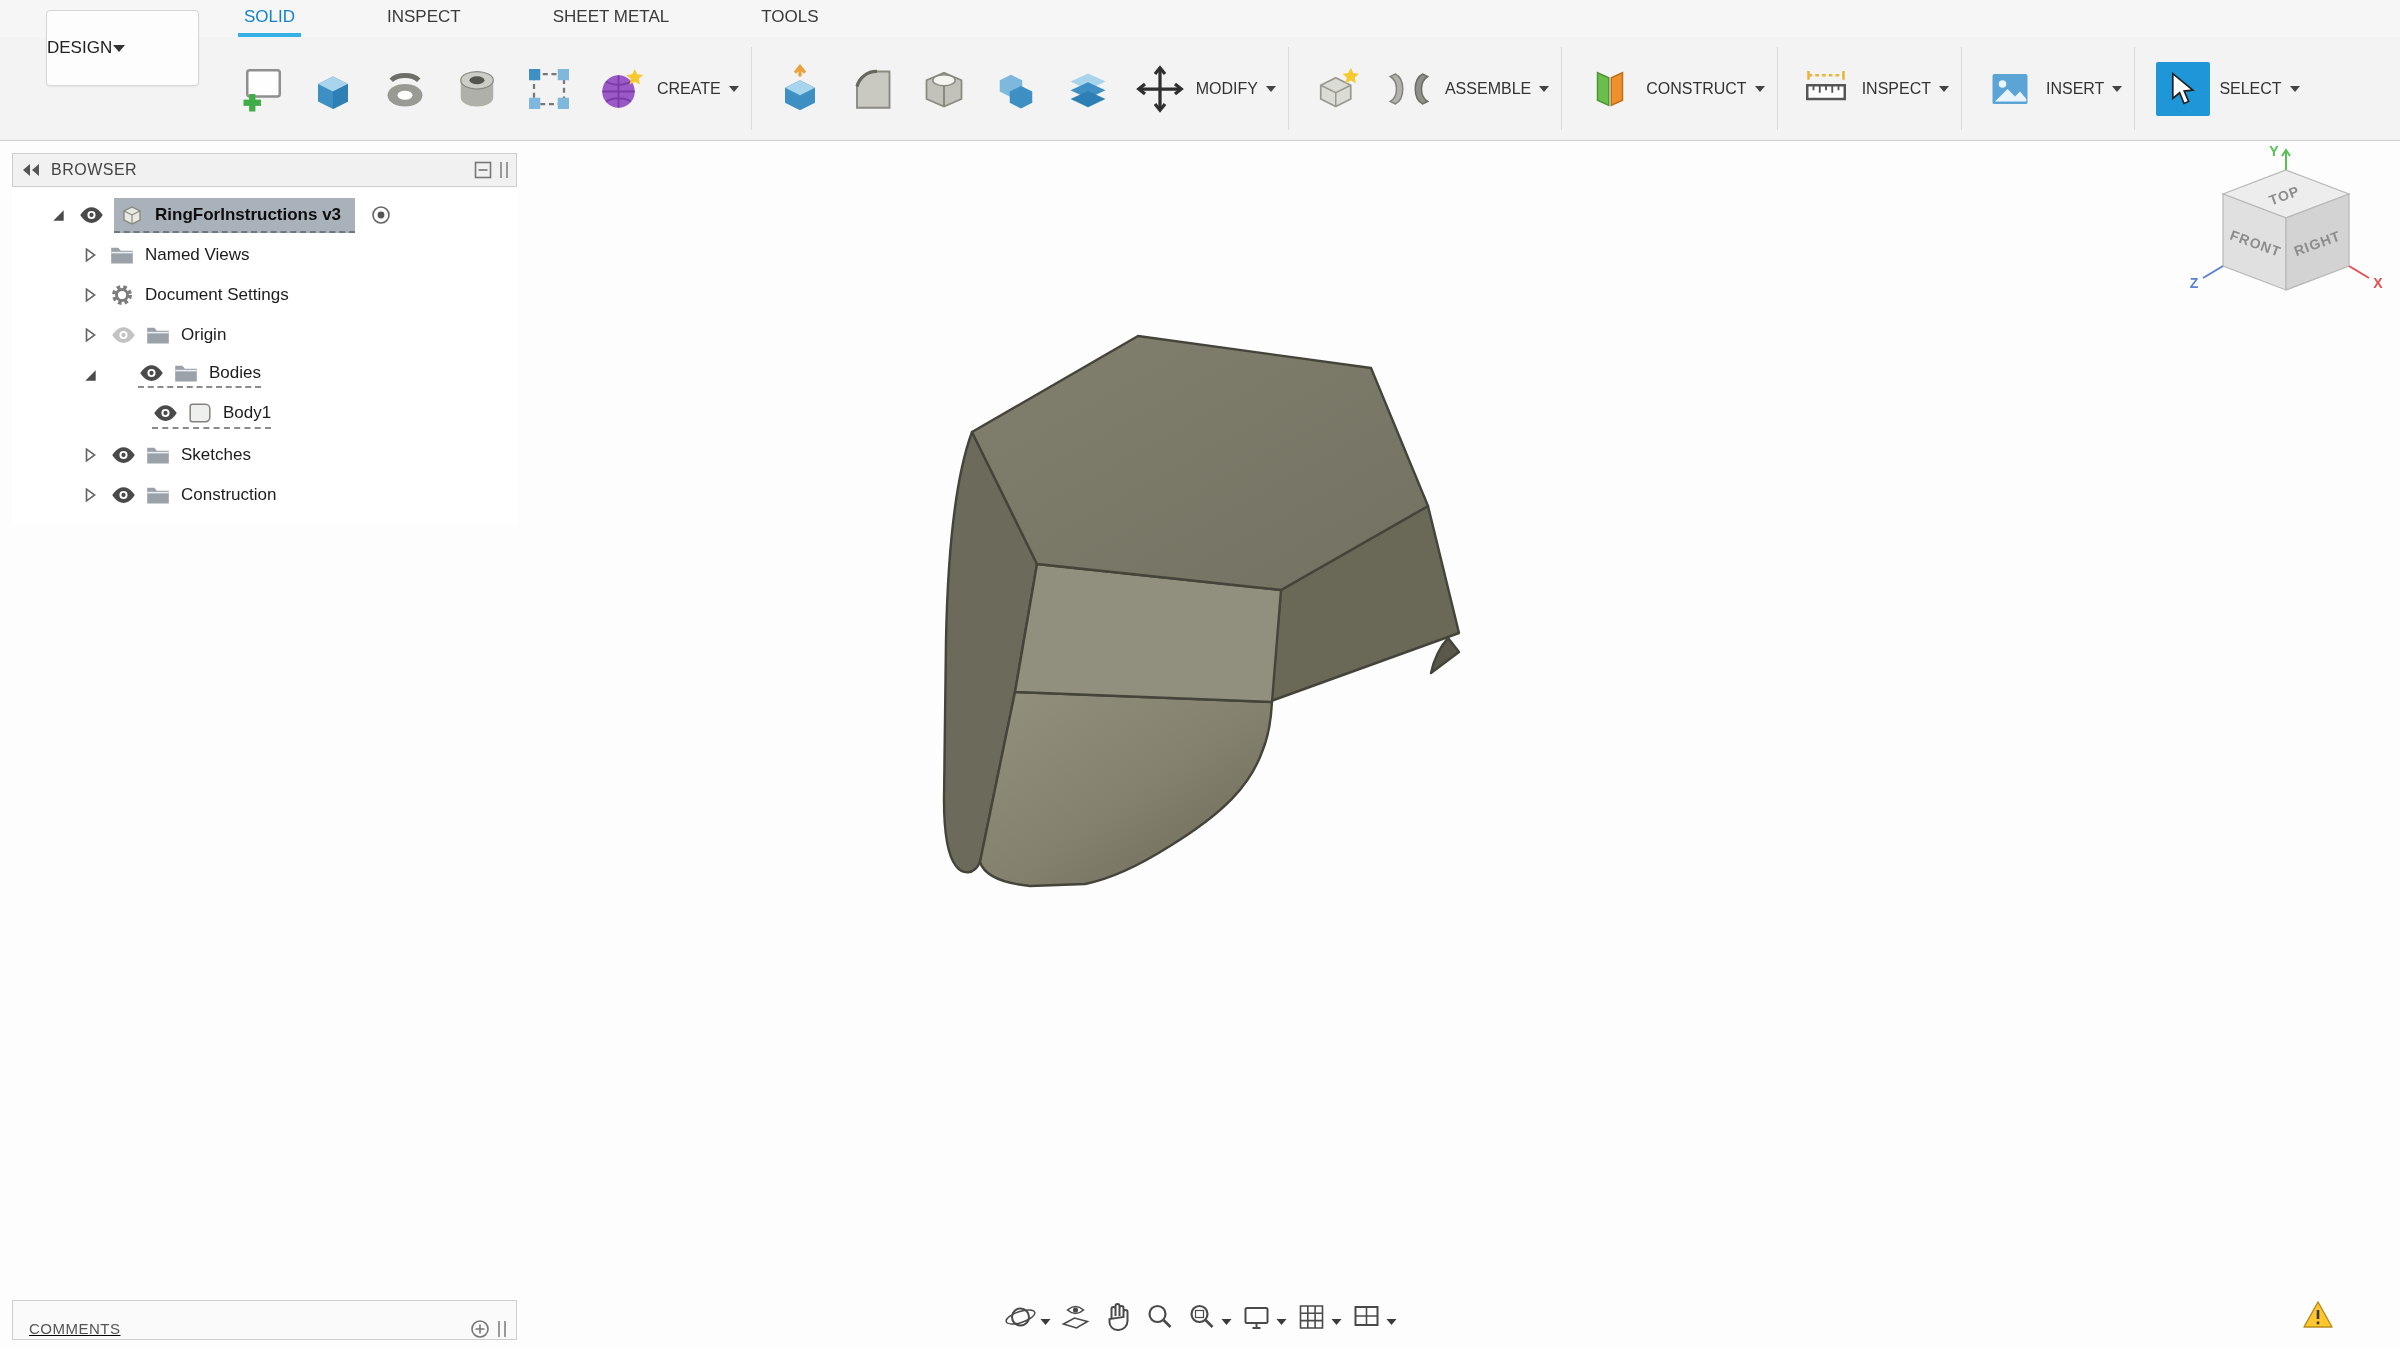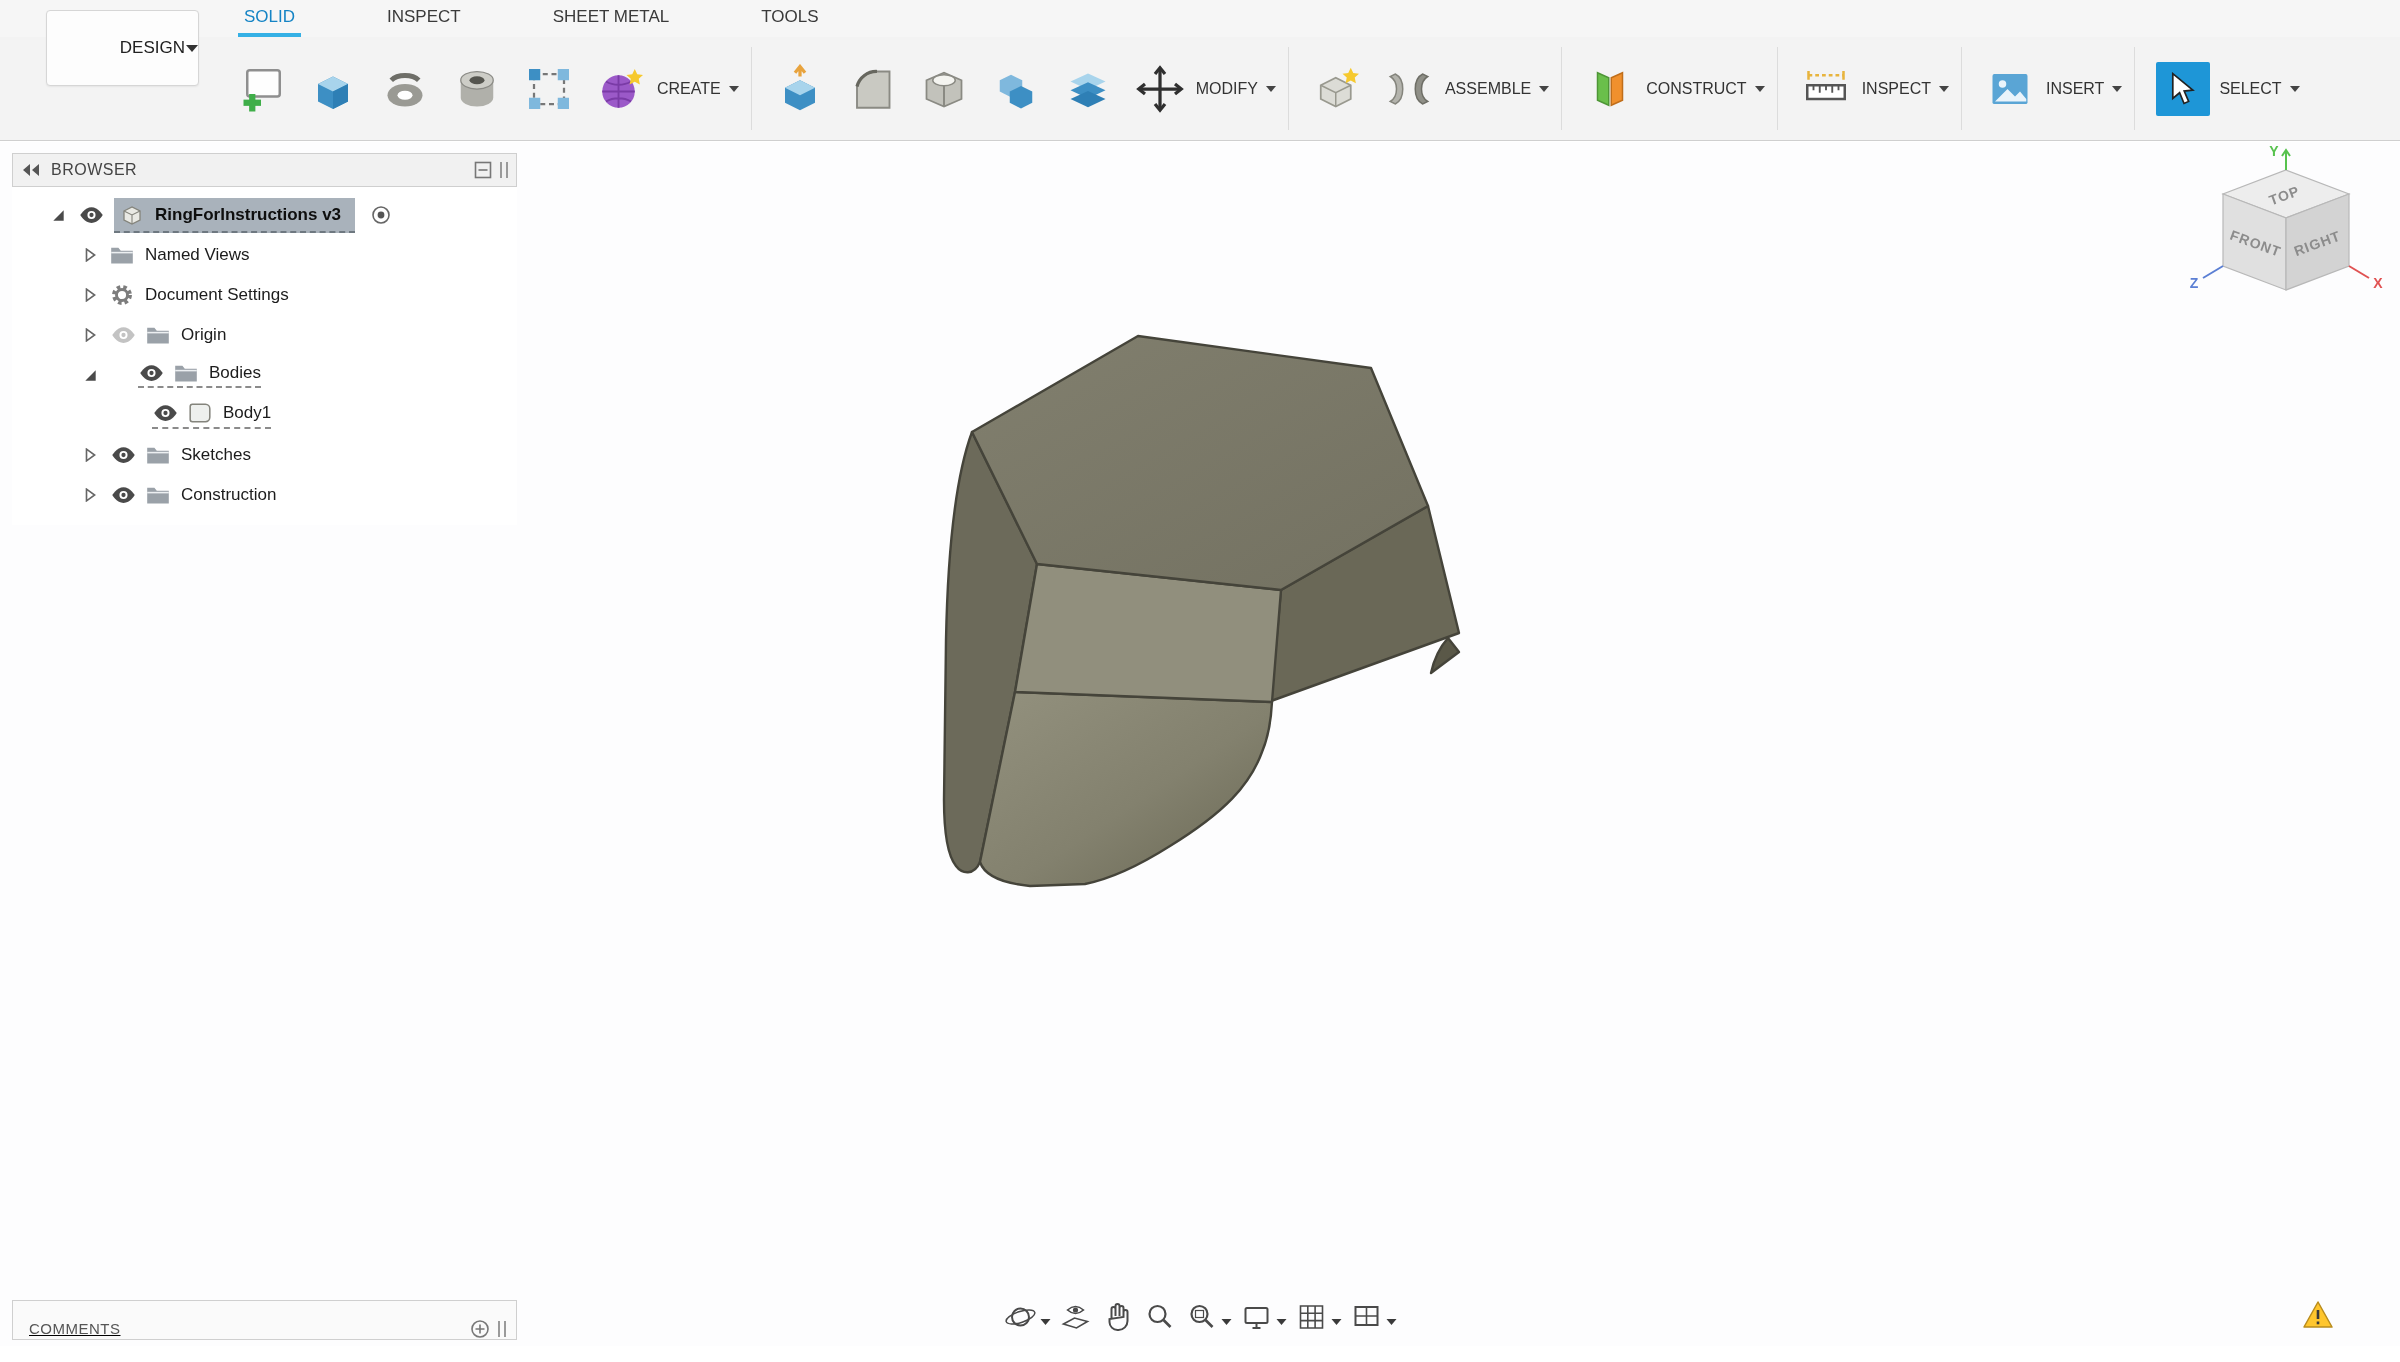--- a/index.html
+++ b/index.html
@@ -12,21 +12,21 @@
             padding-left:238px; gap:80px; }
   .tab { display:flex; align-items:center; font-size:17px; color:#3a3a3a;
          border-bottom:4px solid transparent; padding:0 6px; white-space:nowrap; cursor:default; }
   .tab.active { color:#1584c5; border-bottom-color:#35b0e5; }
 
   
   .toolbar { position:relative; display:flex; align-items:stretch; height:104px;
              background:#f3f3f3; border-bottom:1px solid #cfcfcf; padding-left:215px; }
   .design-btn { position:absolute; left:46px; top:-27px; width:153px; height:76px;
                 background:#fdfdfd; border:1px solid #d6d6d6; border-radius:4px;
-                display:flex; align-items:center; justify-content:flex-end; gap:1px;
+                display:flex; align-items:center; justify-content:flex-start; gap:1px;
                 font-size:17px; color:#222; box-shadow:0 1px 2px rgba(0,0,0,0.06); }
   .caret-dn { width:0; height:0; border-left:6px solid transparent;
               border-right:6px solid transparent; border-top:7px solid #333; }
   .group { display:flex; align-items:center; padding:0 10px; }
   .group-icons { display:flex; align-items:center; height:74px; }
   .icon-btn { width:72px; height:66px; display:flex; align-items:center; justify-content:center;
               border-radius:3px; }
   .group-label { display:flex; align-items:center; gap:8px; height:26px;
                  font-size:16px; color:#333; }
   .group-label .caret-dn { border-top-color:#444; border-left-width:5px; border-right-width:5px; border-top-width:6px; }

